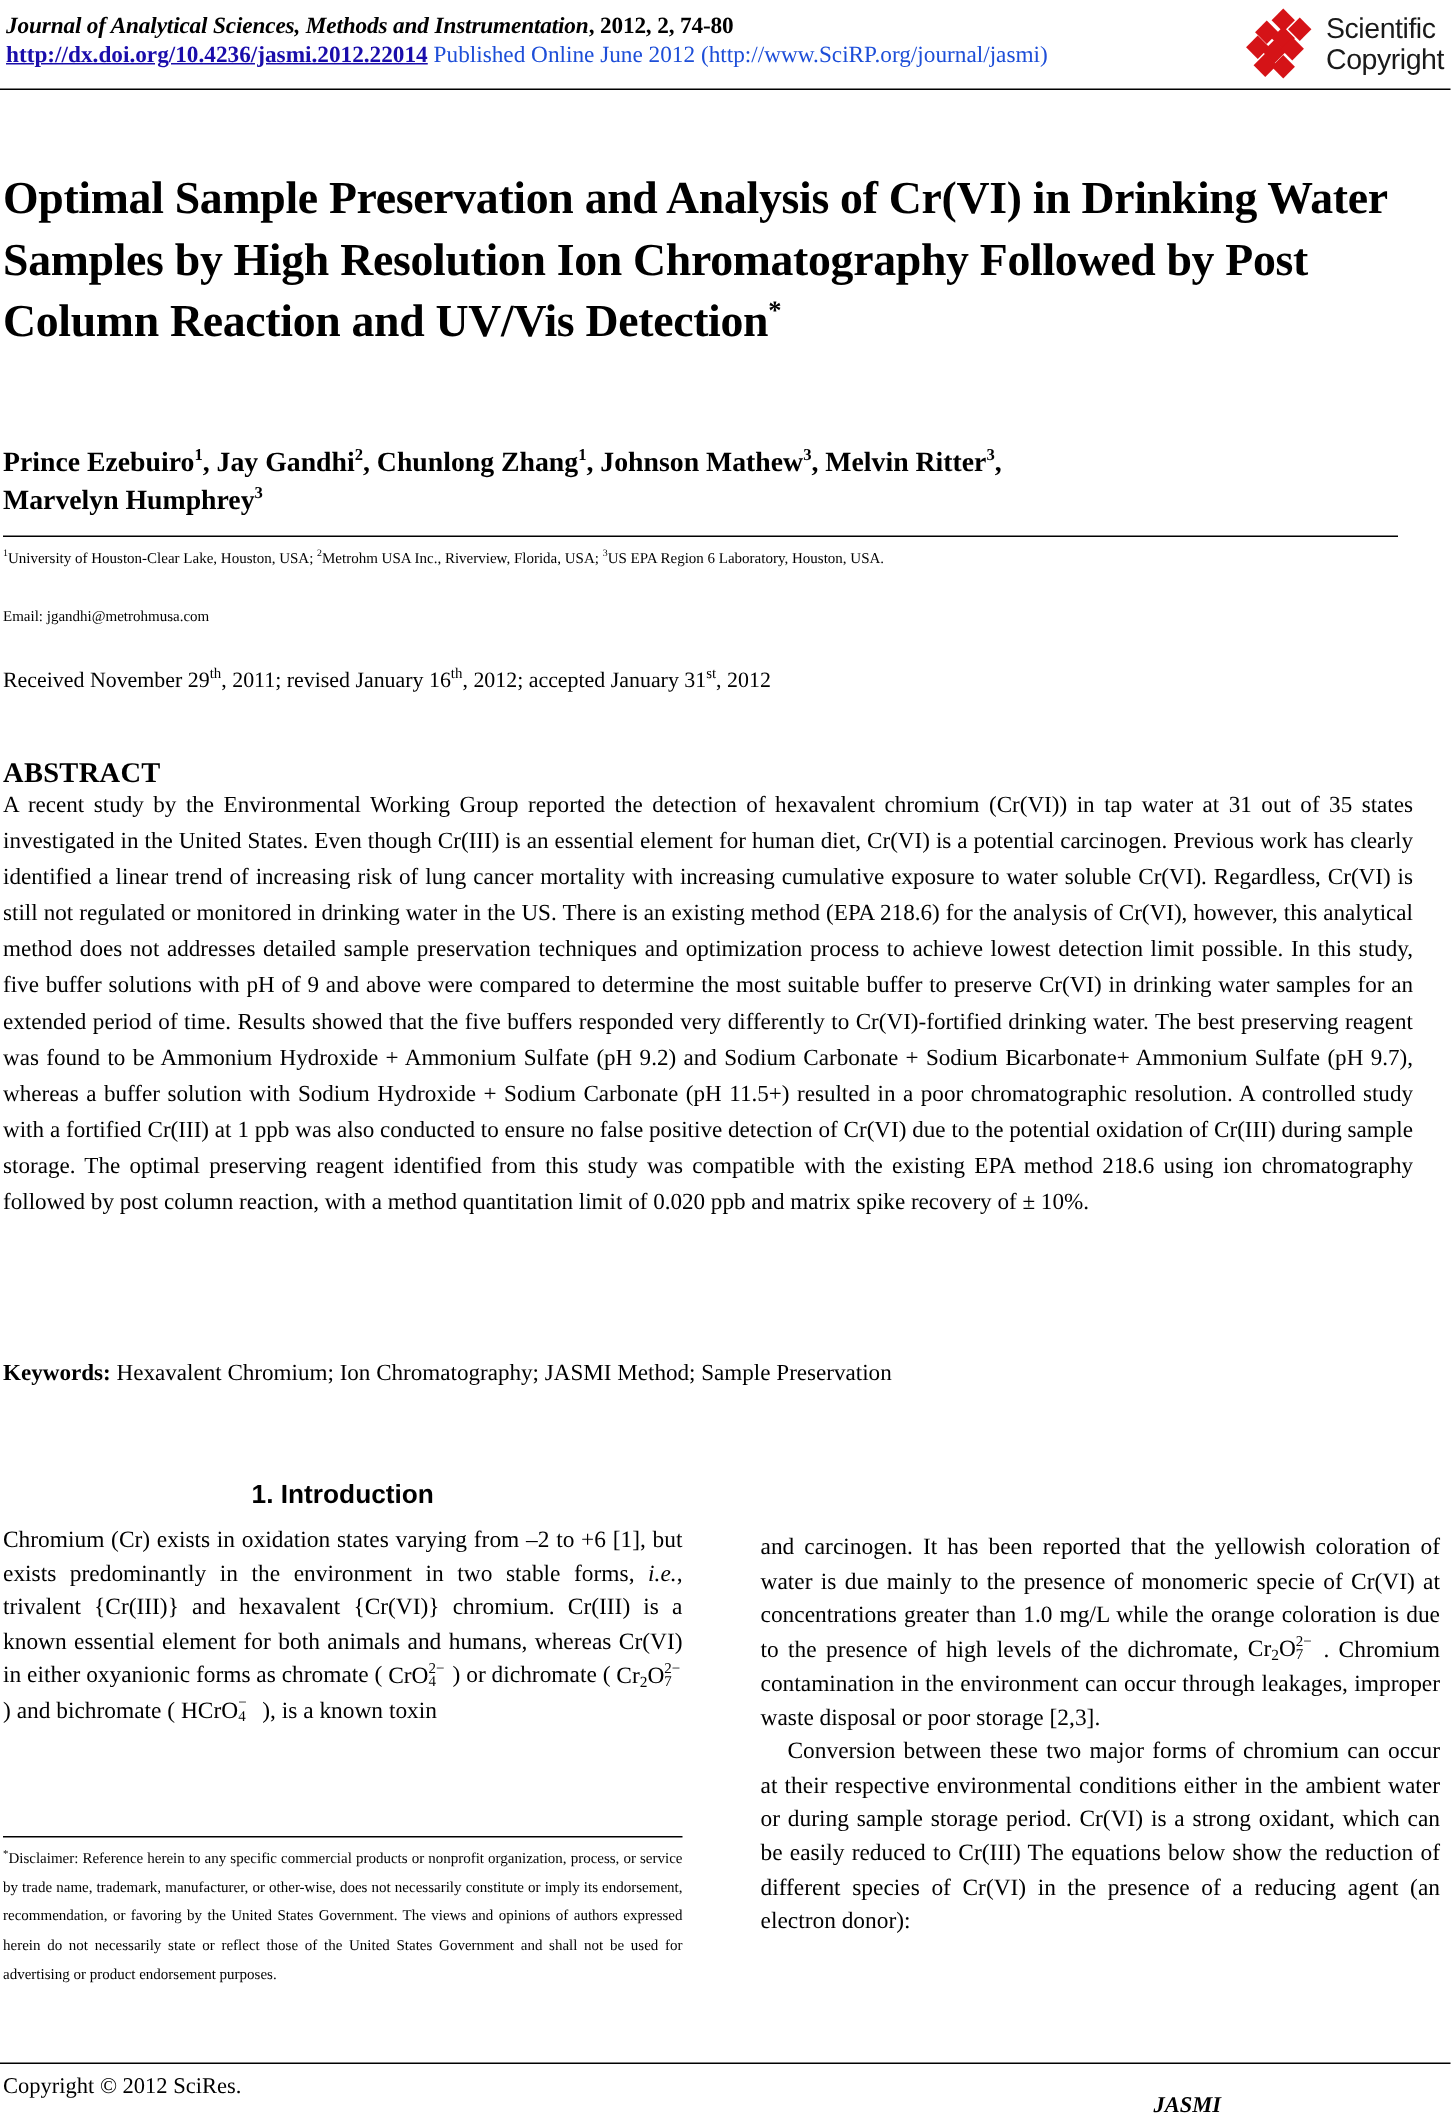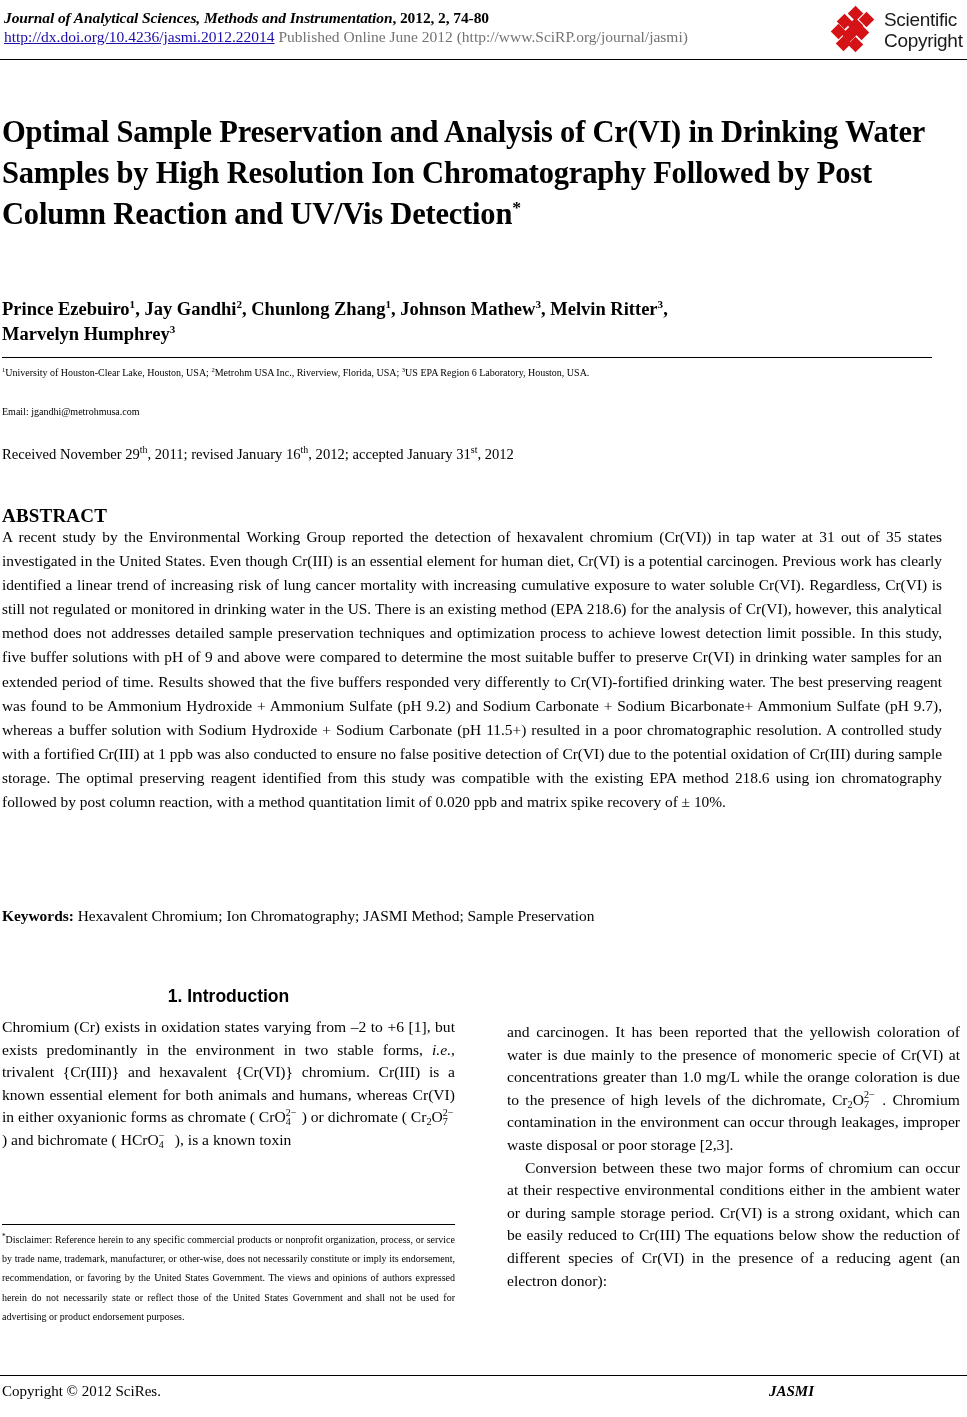--- a/index.html
+++ b/index.html
@@ -43,22 +43,23 @@
     font-style: normal;
   }
   .runhead-line2 {
     font-size: 15.5px;
     line-height: 20px;
     white-space: nowrap;
   }
   .doi-link {
     color: #1a0dab;
     text-decoration: underline;
-  }
-  .runhead-pub { color: #737373; text-align: right; }
+    font-weight: bold;
+  }
+  .runhead-pub { color: #1d4ed8; text-align: right; }
 
   
   .logo {
     position: absolute;
     right: 4px;
     top: 4px;
     width: 130px;
     height: 52px;
     display: flex;
     align-items: center;
@@ -296,20 +297,21 @@
     display: flex;
     justify-content: space-between;
     font-size: 15px;
     line-height: 20px;
   }
   .footer-left { padding-left: 2px; }
   .footer-right {
     padding-right: 4px;
     font-weight: bold;
     font-style: italic;
+    margin-top: 13px;
   }
 </style>
 </head>
 <body>
 
 <div class="page">
 
   <div class="runhead">
     <div class="runhead-line1"><span>Journal of Analytical Sciences, Methods and Instrumentation</span><span class="nonitalic">, 2012, 2, 74-80</span></div>
     <div class="runhead-line2"><a class="doi-link" href="#">http://dx.doi.org/10.4236/jasmi.2012.22014</a><span class="runhead-pub"> Published Online June 2012 (http://www.SciRP.org/journal/jasmi)</span></div>

